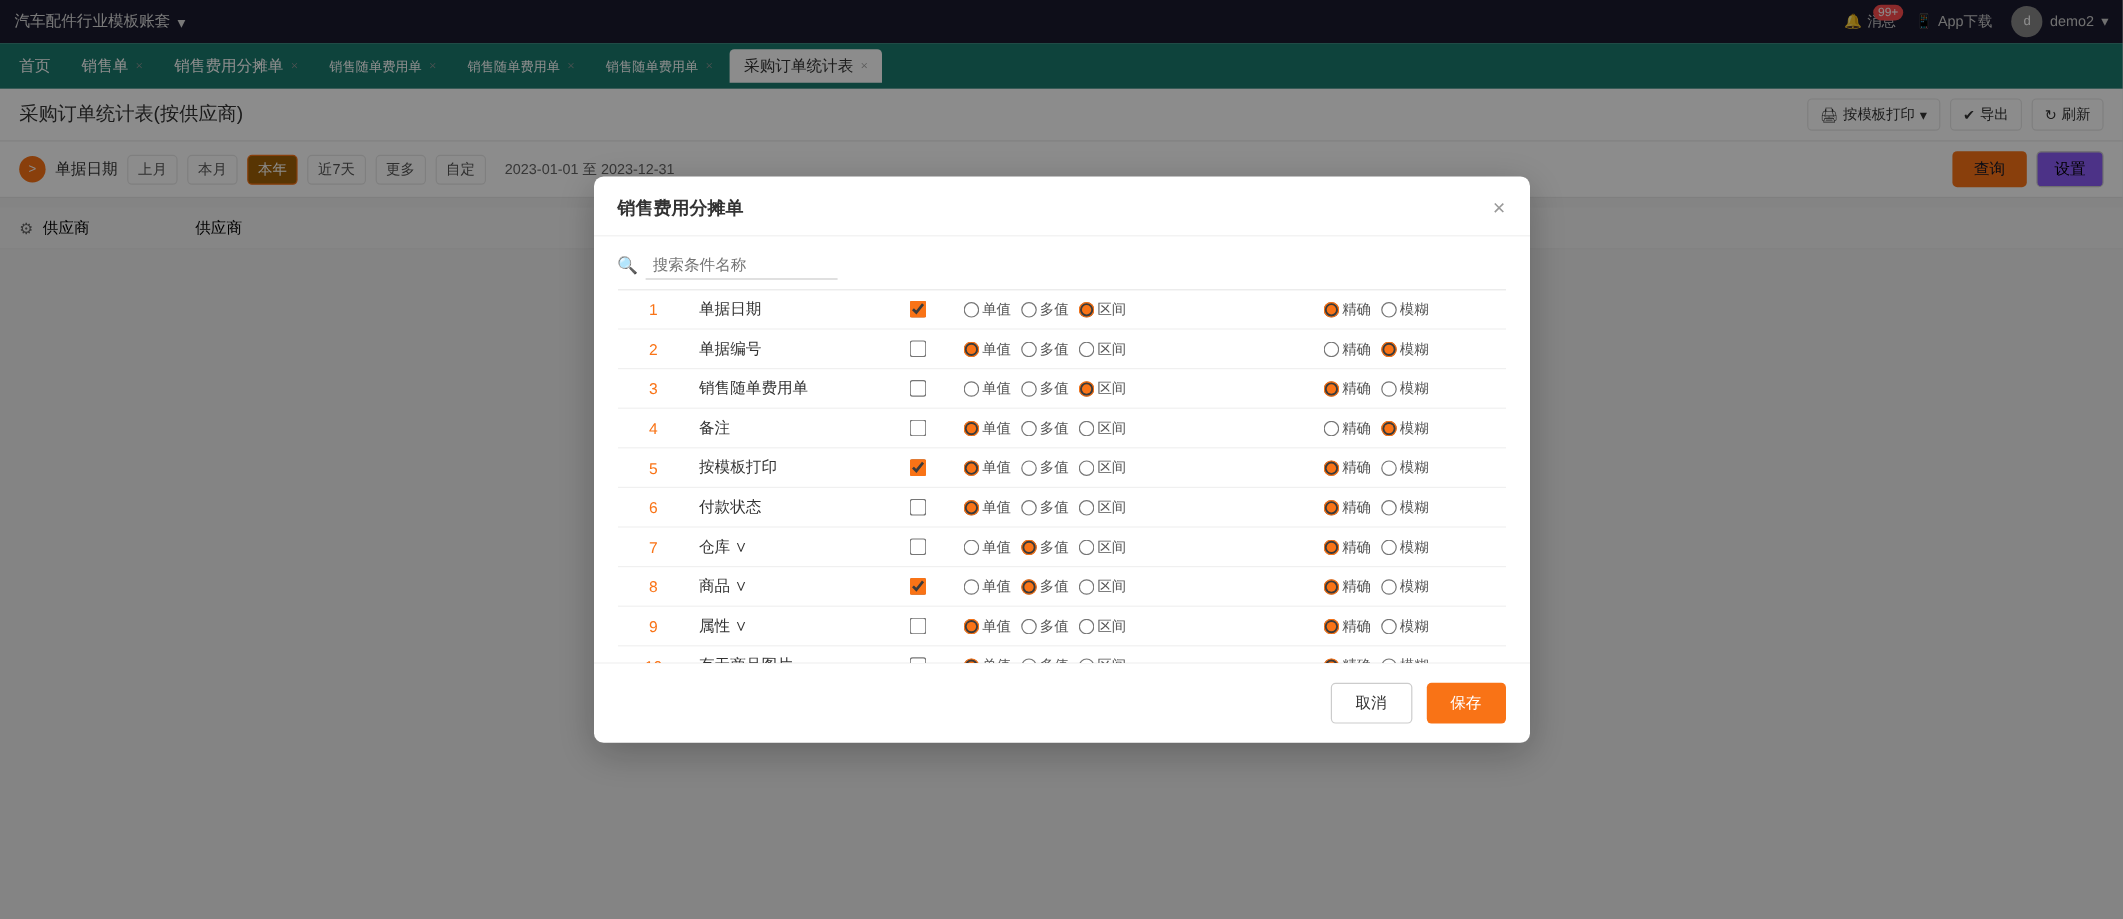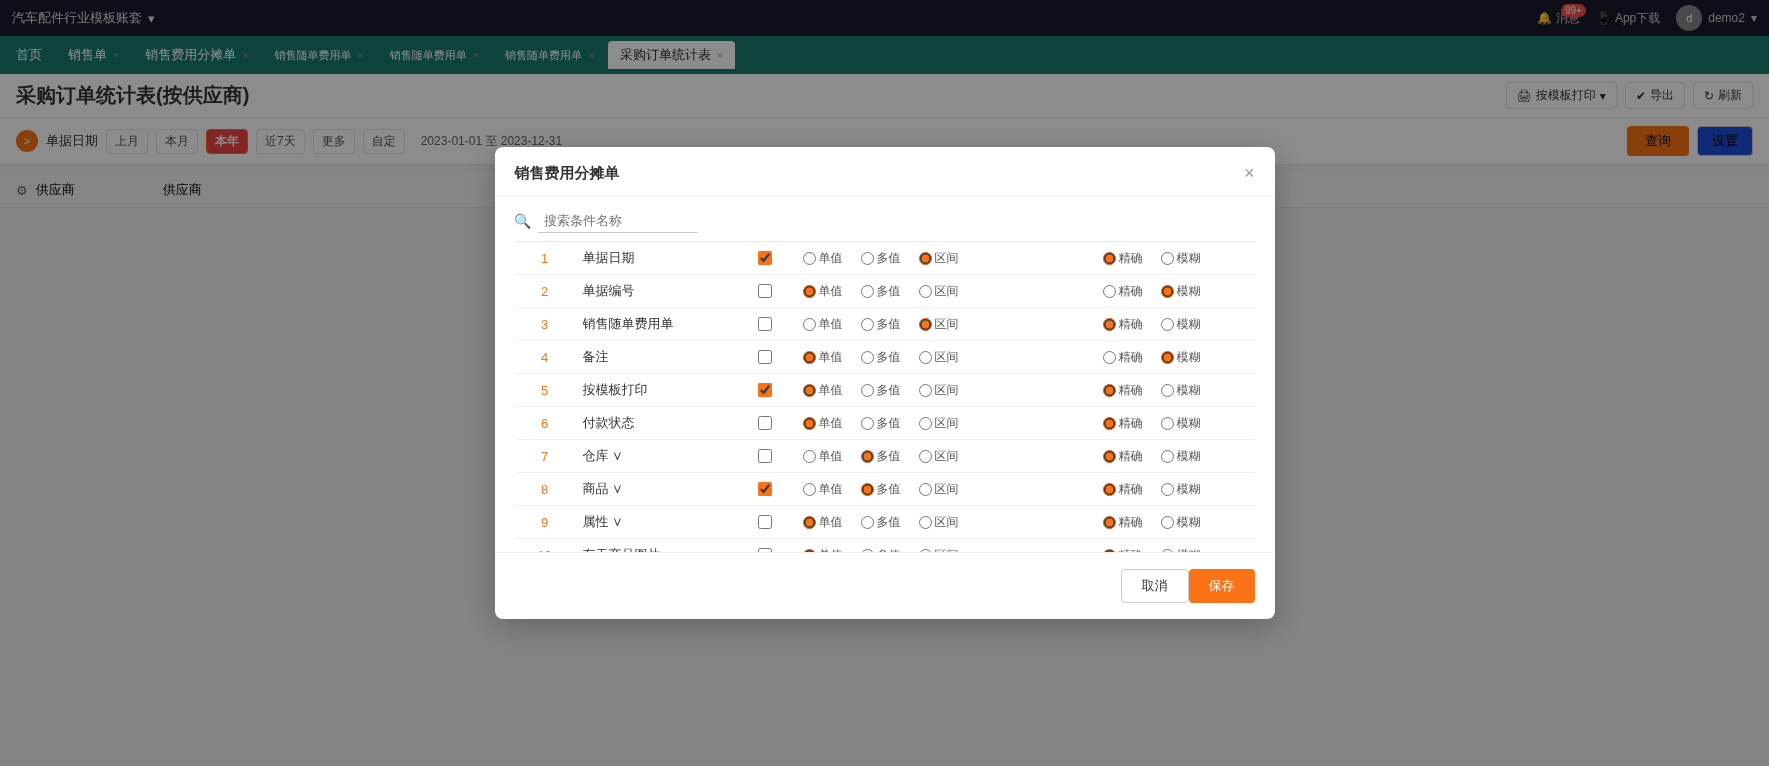--- a/index.html
+++ b/index.html
@@ -48,39 +48,39 @@
     
     .page-header {
       height: 44px;
       background: #fff;
       display: flex;
       align-items: center;
       justify-content: space-between;
       padding: 0 16px;
       border-bottom: 1px solid #e8e8e8;
     }
-    .page-title { font-size: 20px; font-weight: bold; color: #333; }
+    .page-title { font-size: 16px; font-weight: normal; color: #333; }
     .header-actions { display: flex; align-items: center; gap: 8px; }
     .btn-print { border: 1px solid #e8e8e8; background: #fff; padding: 4px 10px; border-radius: 4px; font-size: 12px; cursor: pointer; color: #333; display: flex; align-items: center; gap: 4px; }
     .btn-export { border: 1px solid #e8e8e8; background: #fff; padding: 4px 10px; border-radius: 4px; font-size: 12px; cursor: pointer; color: #333; display: flex; align-items: center; gap: 4px; }
     .btn-refresh { border: 1px solid #e8e8e8; background: #fff; padding: 4px 10px; border-radius: 4px; font-size: 12px; cursor: pointer; color: #333; display: flex; align-items: center; gap: 4px; }
 
     
     .filter-bar {
       background: #fff;
       padding: 8px 16px;
       display: flex;
       align-items: center;
       gap: 8px;
       border-bottom: 1px solid #e8e8e8;
     }
     .filter-toggle { width: 22px; height: 22px; background: #f97316; border-radius: 50%; display: flex; align-items: center; justify-content: center; color: #fff; cursor: pointer; font-size: 11px; }
     .filter-label { color: #333; font-size: 13px; }
     .filter-btn { padding: 3px 8px; border-radius: 4px; border: 1px solid #e8e8e8; background: #fff; font-size: 12px; cursor: pointer; color: #555; }
-    .filter-btn.active { background: #ef4444; color: #fff; border-color: #f97316; font-weight: bold; }
+    .filter-btn.active { background: #a16207; color: #fff; border-color: #f97316; }
     .date-range { font-size: 12px; color: #666; margin-left: 8px; }
 
     
     .table-area {
       background: #fff;
       margin: 8px 0 0 0;
     }
     .table-header {
       display: flex;
       background: #f5f5f5;
@@ -193,34 +193,34 @@
       color: #333;
       align-items: center;
     }
     .row-num { color: #f97316; font-weight: 500; text-align: center; justify-content: center; }
 
     
     .checkbox-wrap { display: flex; justify-content: center; }
     input[type="checkbox"] { width: 14px; height: 14px; accent-color: #f97316; cursor: pointer; }
 
     
-    .radio-group { display: flex; align-items: center; gap: 18px; flex-wrap: nowrap; }
+    .radio-group { display: flex; align-items: center; gap: 8px; flex-wrap: nowrap; }
     .radio-label { display: flex; align-items: center; gap: 3px; font-size: 12px; color: #555; white-space: nowrap; cursor: pointer; }
     input[type="radio"] { accent-color: #f97316; cursor: pointer; }
 
     
     .modal-table-body::-webkit-scrollbar { width: 6px; }
     .modal-table-body::-webkit-scrollbar-thumb { background: #ccc; border-radius: 3px; }
 
     
     .modal-footer {
       display: flex;
       justify-content: flex-end;
       padding: 16px 20px;
-      gap: 0;
+      gap: 12px;
       border-top: 1px solid #f0f0f0;
     }
     .btn-cancel { padding: 7px 20px; border: 1px solid #ccc; background: #fff; border-radius: 4px; font-size: 13px; cursor: pointer; color: #333; }
     .btn-save { padding: 7px 20px; border: none; background: #f97316; color: #fff; border-radius: 4px; font-size: 13px; cursor: pointer; }
   </style>
 </head>
 <body>
 
 <div class="top-bar">
   <div class="top-bar-left">
@@ -305,21 +305,21 @@
   <button class="filter-btn"><span>本月</span></button>
   <button class="filter-btn active"><span>本年</span></button>
   <button class="filter-btn"><span>近7天</span></button>
   <button class="filter-btn"><span>更多</span></button>
   <button class="filter-btn"><span>自定</span></button>
   <span class="date-range">2023-01-01 至 2023-12-31</span>
   <div style="margin-left:auto; display:flex; gap:8px;">
     <button style="padding:5px 18px; background:#f97316; color:#0f172a; border:none; border-radius:4px; font-size:13px; cursor:pointer;">
       <span>查询</span>
     </button>
-    <button style="padding:5px 14px; background:#1d4ed8; border:1px solid #ccc; border-radius:4px; font-size:13px; cursor:pointer;">
+    <button style="padding:5px 14px; background:#8b5cf6; border:1px solid #ccc; border-radius:4px; font-size:13px; cursor:pointer;">
       <span>设置</span>
     </button>
   </div>
 </div>
 
 <div class="table-area">
   <div class="table-header">
     <span class="col-settings-icon">⚙</span>
     <span>供应商</span>
     <span style="margin-left:80px;">供应商</span>

